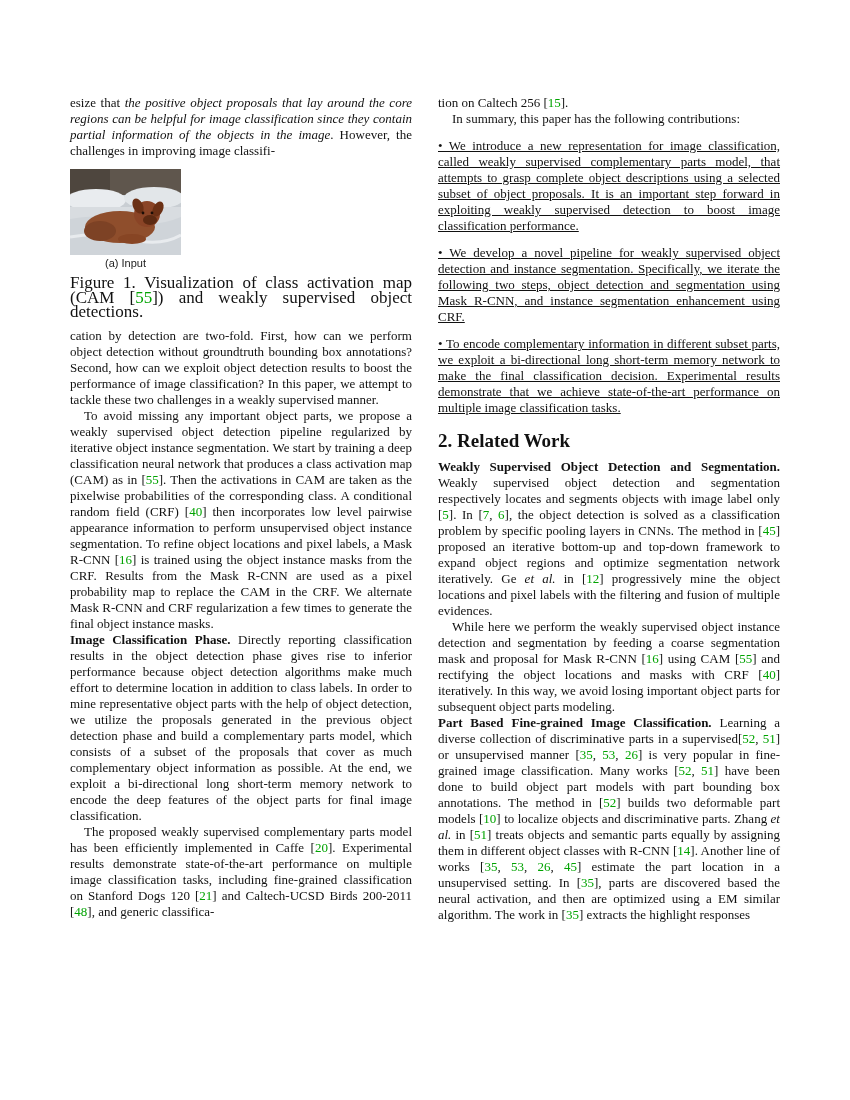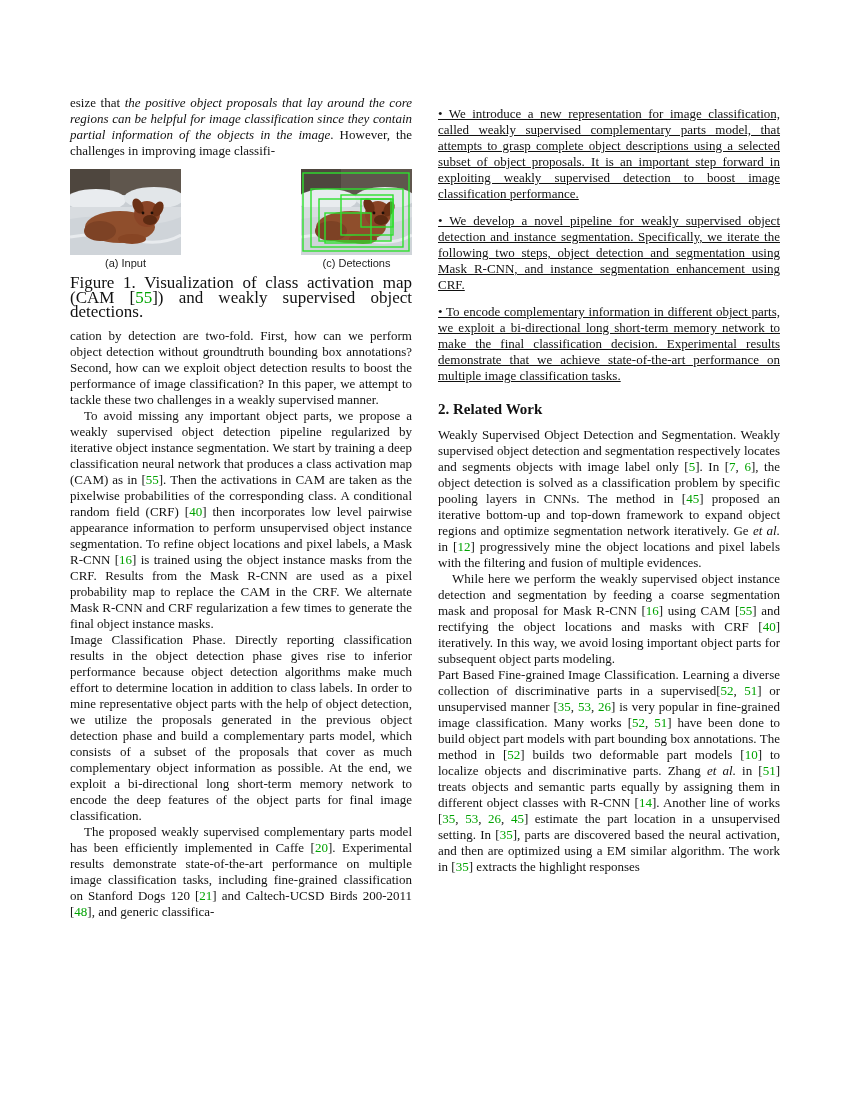--- a/index.html
+++ b/index.html
@@ -29,21 +29,21 @@
   .para {
     font-size: 13px;
     line-height: 16px;
     text-align: justify;
     margin: 0;
     text-justify: inter-word;
   }
   .indent { text-indent: 14px; }
   .bullet { margin: 11px 0 0 0; text-decoration: underline; }
   .it { font-style: italic; }
-  .b  { font-weight: normal; }
+  .b  { font-weight: bold; }
   .cite { color: var(--cite, #00a300); }
   figure {
     margin: 10px 0 8px 0;
     padding: 0;
   }
   .fig-row {
     display: flex;
     gap: 4px;
     justify-content: space-between;
   }
@@ -56,21 +56,21 @@
     margin-top: 2px;
     color: #222;
   }
   .caption {
     font-size: 17px;
     line-height: 14.5px;
     text-align: justify;
     margin-top: 7px;
   }
   h2.section {
-    font-size: 15px;
+    font-size: 19px;
     font-weight: bold;
     margin: 16px 0 9px 0;
     line-height: 18px;
   }
 </style>
 </head>
 <body>
 
 <svg width="0" height="0" style="position:absolute" aria-hidden="true">
   <defs>
@@ -110,49 +110,37 @@
     <p class="para"><span>esize that </span><span class="it">the positive object proposals that lay around the core regions can be helpful for image classification since they contain partial information of the objects in the image</span><span>. However, the challenges in improving image classifi-</span></p>
 
     <figure>
       <div class="fig-row">
         <div class="fig-panel">
           <svg width="111" height="86" viewBox="0 0 111 86">
             <use href="#dog-scene"></use>
           </svg>
           <div class="fig-label">(a) Input</div>
         </div>
-        <div class="fig-panel">
-          <svg width="111" height="86" viewBox="0 0 111 86">
-            <use href="#dog-scene"></use>
-            <g fill="none" stroke="#2ee02e" stroke-width="1.4">
-              <rect x="2" y="4" width="106" height="78"></rect>
-              <rect x="10" y="20" width="92" height="58"></rect>
-              <rect x="18" y="30" width="72" height="42"></rect>
-              <rect x="40" y="26" width="52" height="40"></rect>
-              <rect x="60" y="30" width="32" height="28"></rect>
-              <rect x="24" y="44" width="46" height="30"></rect>
-            </g>
-          </svg>
-          <div class="fig-label">(c) Detections</div>
-        </div>
       </div>
       <figcaption class="caption"><span>Figure 1. Visualization of class activation map (CAM [</span><span class="cite">55</span><span>]) and weakly supervised object detections.</span></figcaption>
     </figure>
 
     <p class="para"><span>cation by detection are two-fold. First, how can we perform object detection without groundtruth bounding box annotations? Second, how can we exploit object detection results to boost the performance of image classification? In this paper, we attempt to tackle these two challenges in a weakly supervised manner.</span></p>
     <p class="para indent"><span>To avoid missing any important object parts, we propose a weakly supervised object detection pipeline regularized by iterative object instance segmentation. We start by training a deep classification neural network that produces a class activation map (CAM) as in [</span><span class="cite">55</span><span>]. Then the activations in CAM are taken as the pixelwise probabilities of the corresponding class. A conditional random field (CRF) [</span><span class="cite">40</span><span>] then incorporates low level pairwise appearance information to perform unsupervised object instance segmentation. To refine object locations and pixel labels, a Mask R-CNN [</span><span class="cite">16</span><span>] is trained using the object instance masks from the CRF. Results from the Mask R-CNN are used as a pixel probability map to replace the CAM in the CRF. We alternate Mask R-CNN and CRF regularization a few times to generate the final object instance masks.</span></p>
     <p class="para"><span class="b">Image Classification Phase.</span><span> Directly reporting classification results in the object detection phase gives rise to inferior performance because object detection algorithms make much effort to determine location in addition to class labels. In order to mine representative object parts with the help of object detection, we utilize the proposals generated in the previous object detection phase and build a complementary parts model, which consists of a subset of the proposals that cover as much complementary object information as possible. At the end, we exploit a bi-directional long short-term memory network to encode the deep features of the object parts for final image classification.</span></p>
     <p class="para indent"><span>The proposed weakly supervised complementary parts model has been efficiently implemented in Caffe [</span><span class="cite">20</span><span>]. Experimental results demonstrate state-of-the-art performance on multiple image classification tasks, including fine-grained classification on Stanford Dogs 120 [</span><span class="cite">21</span><span>] and Caltech-UCSD Birds 200-2011 [</span><span class="cite">48</span><span>], and generic classifica-</span></p>
   </div>
 
   <div class="col">
+    <p class="para"><span>tion on Caltech 256 [</span><span class="cite">15</span><span>].</span></p>
+    <p class="para indent"><span>In summary, this paper has the following contributions:</span></p>
 
     <p class="para bullet"><span>• We introduce a new representation for image classification, called weakly supervised complementary parts model, that attempts to grasp complete object descriptions using a selected subset of object proposals. It is an important step forward in exploiting weakly supervised detection to boost image classification performance.</span></p>
     <p class="para bullet"><span>• We develop a novel pipeline for weakly supervised object detection and instance segmentation. Specifically, we iterate the following two steps, object detection and segmentation using Mask R-CNN, and instance segmentation enhancement using CRF.</span></p>
-    <p class="para bullet"><span>• To encode complementary information in different object parts, we exploit a bi-directional long short-term memory network to make the final classification decision. Experimental results demonstrate that we achieve state-of-the-art performance on multiple image classification tasks.</span></p>
+    <p class="para bullet"><span>• To encode complementary information in different subset parts, we exploit a bi-directional long short-term memory network to make the final classification decision. Experimental results demonstrate that we achieve state-of-the-art performance on multiple image classification tasks.</span></p>
 
     <h2 class="section">2. Related Work</h2>
 
     <p class="para"><span class="b">Weakly Supervised Object Detection and Segmentation.</span><span> Weakly supervised object detection and segmentation respectively locates and segments objects with image label only [</span><span class="cite">5</span><span>]. In [</span><span class="cite">7</span><span>, </span><span class="cite">6</span><span>], the object detection is solved as a classification problem by specific pooling layers in CNNs. The method in [</span><span class="cite">45</span><span>] proposed an iterative bottom-up and top-down framework to expand object regions and optimize segmentation network iteratively. Ge </span><span class="it">et al.</span><span> in [</span><span class="cite">12</span><span>] progressively mine the object locations and pixel labels with the filtering and fusion of multiple evidences.</span></p>
     <p class="para indent"><span>While here we perform the weakly supervised object instance detection and segmentation by feeding a coarse segmentation mask and proposal for Mask R-CNN [</span><span class="cite">16</span><span>] using CAM [</span><span class="cite">55</span><span>] and rectifying the object locations and masks with CRF [</span><span class="cite">40</span><span>] iteratively. In this way, we avoid losing important object parts for subsequent object parts modeling.</span></p>
     <p class="para"><span class="b">Part Based Fine-grained Image Classification.</span><span> Learning a diverse collection of discriminative parts in a supervised[</span><span class="cite">52</span><span>, </span><span class="cite">51</span><span>] or unsupervised manner [</span><span class="cite">35</span><span>, </span><span class="cite">53</span><span>, </span><span class="cite">26</span><span>] is very popular in fine-grained image classification. Many works [</span><span class="cite">52</span><span>, </span><span class="cite">51</span><span>] have been done to build object part models with part bounding box annotations. The method in [</span><span class="cite">52</span><span>] builds two deformable part models [</span><span class="cite">10</span><span>] to localize objects and discriminative parts. Zhang </span><span class="it">et al.</span><span> in [</span><span class="cite">51</span><span>] treats objects and semantic parts equally by assigning them in different object classes with R-CNN [</span><span class="cite">14</span><span>]. Another line of works [</span><span class="cite">35</span><span>, </span><span class="cite">53</span><span>, </span><span class="cite">26</span><span>, </span><span class="cite">45</span><span>] estimate the part location in a unsupervised setting. In [</span><span class="cite">35</span><span>], parts are discovered based the neural activation, and then are optimized using a EM similar algorithm. The work in [</span><span class="cite">35</span><span>] extracts the highlight responses</span></p>
   </div>
 
 </div>
 

